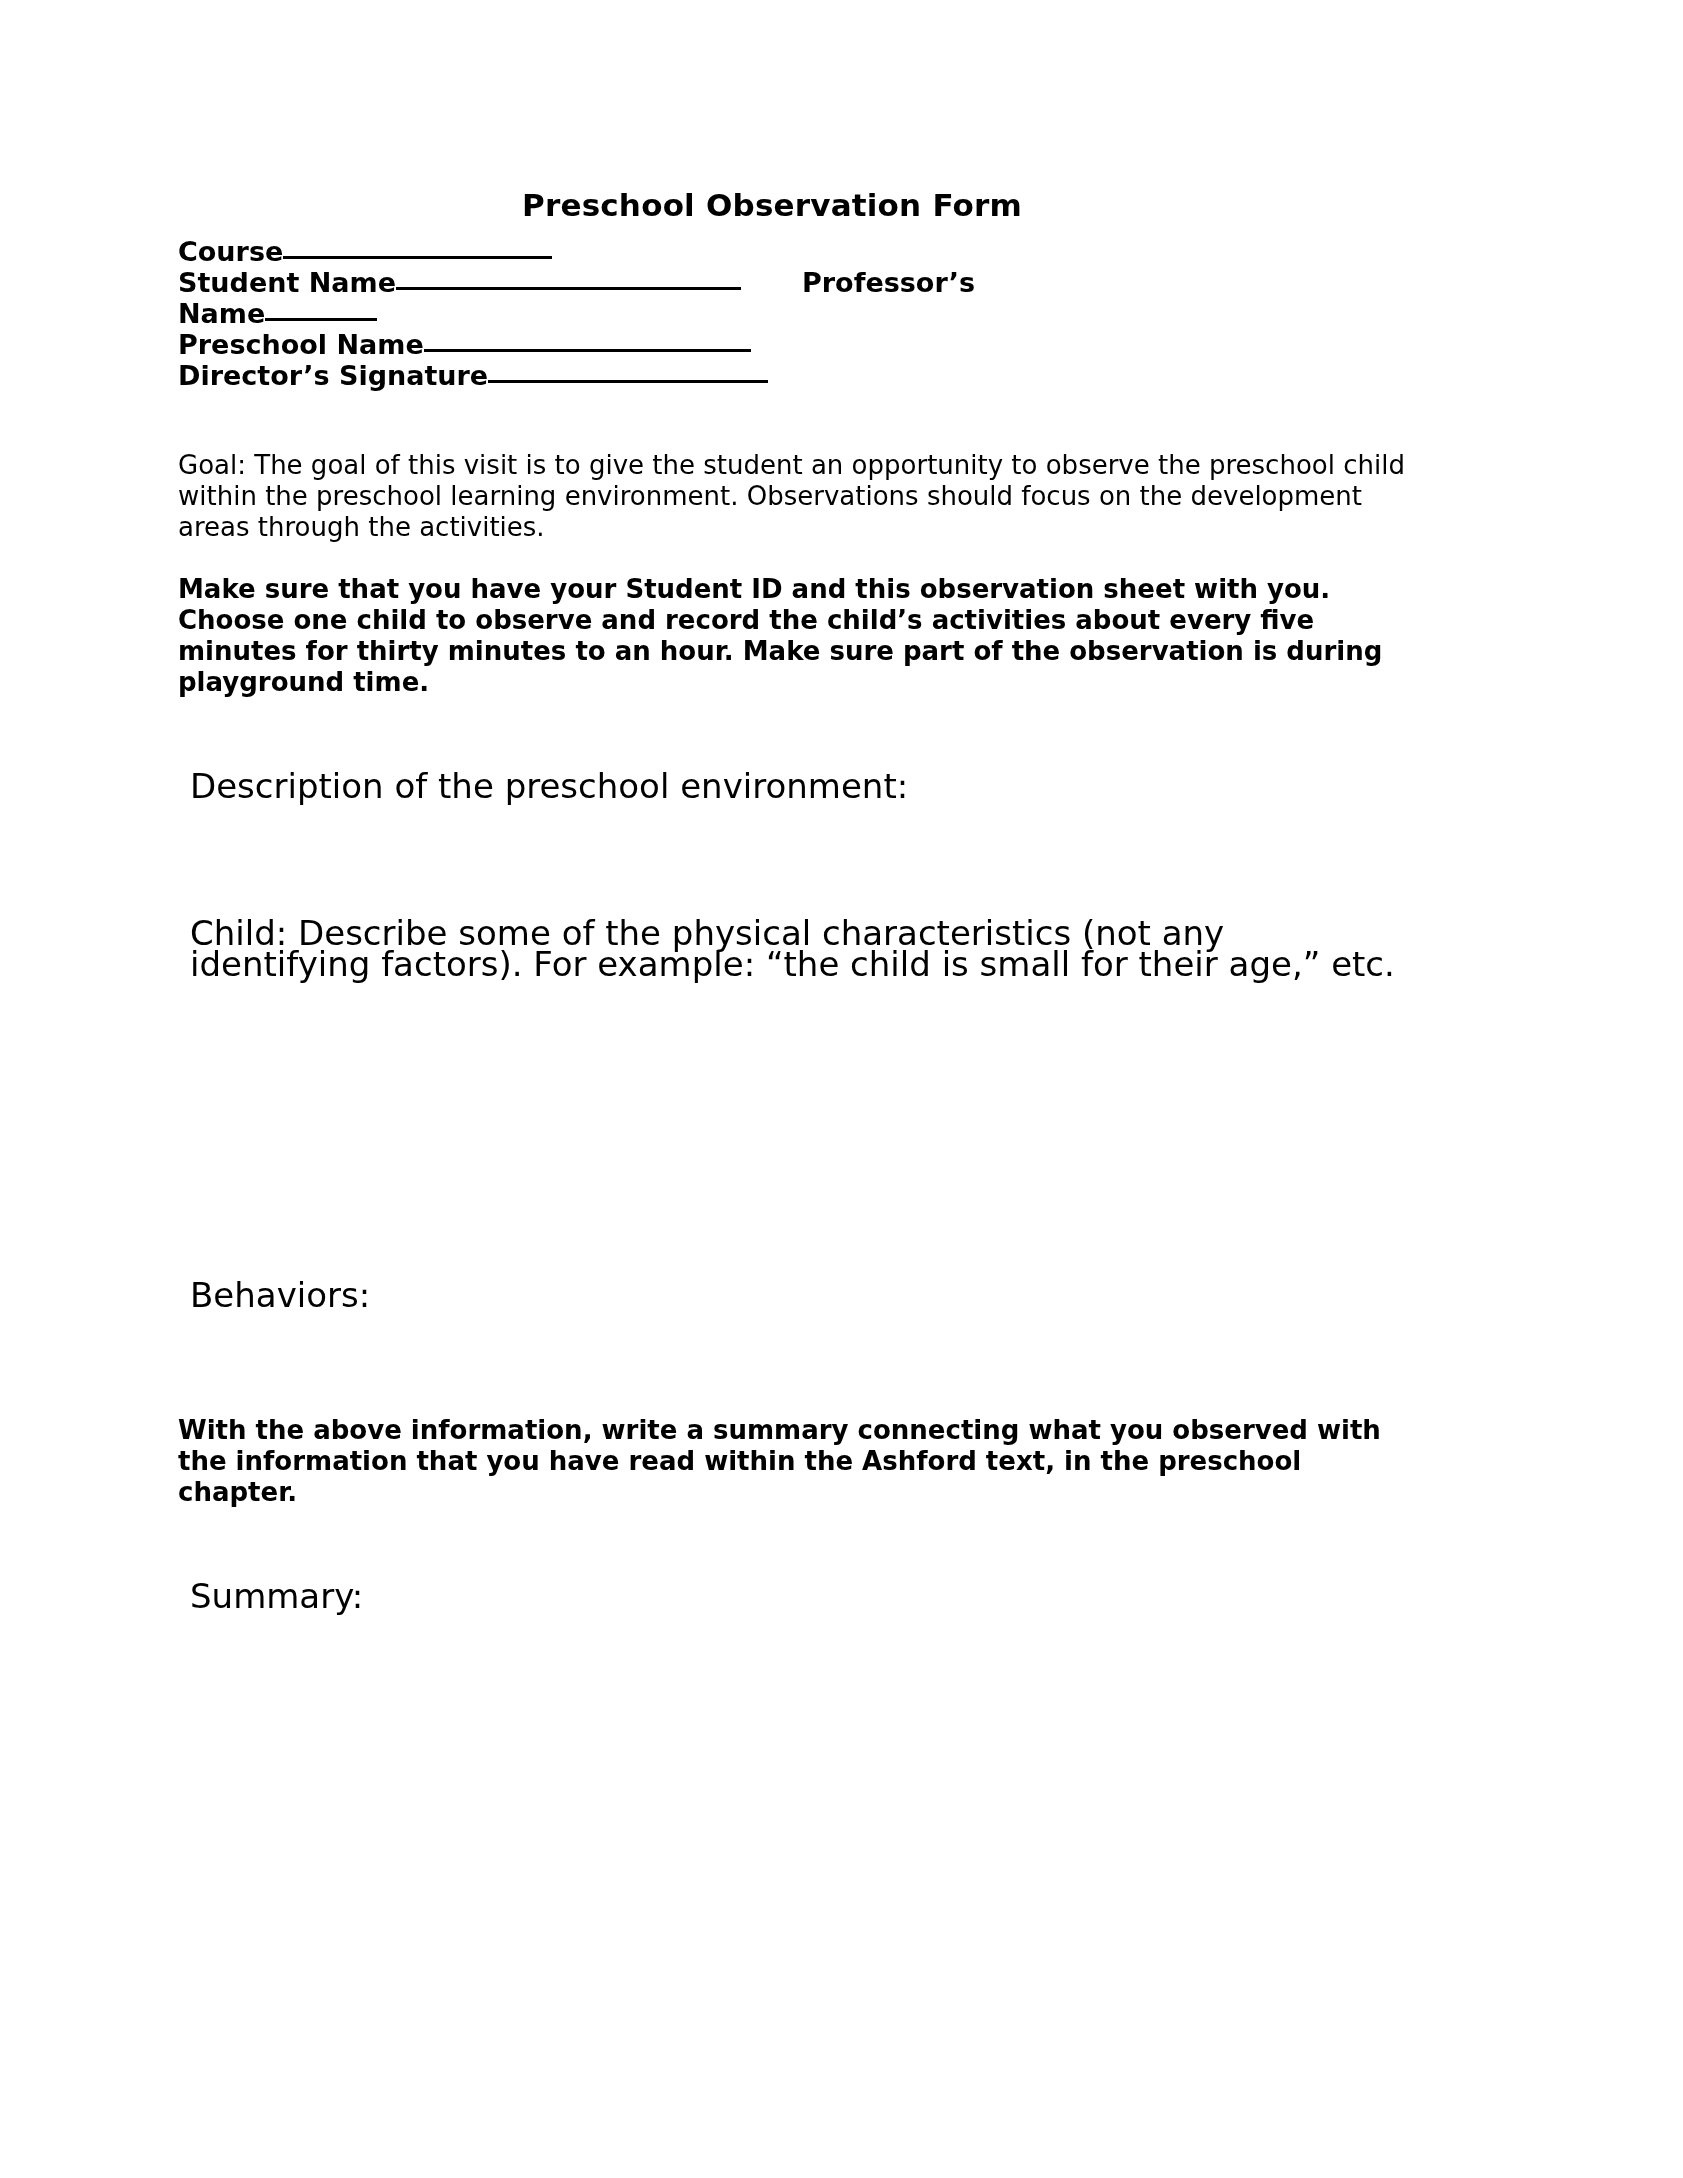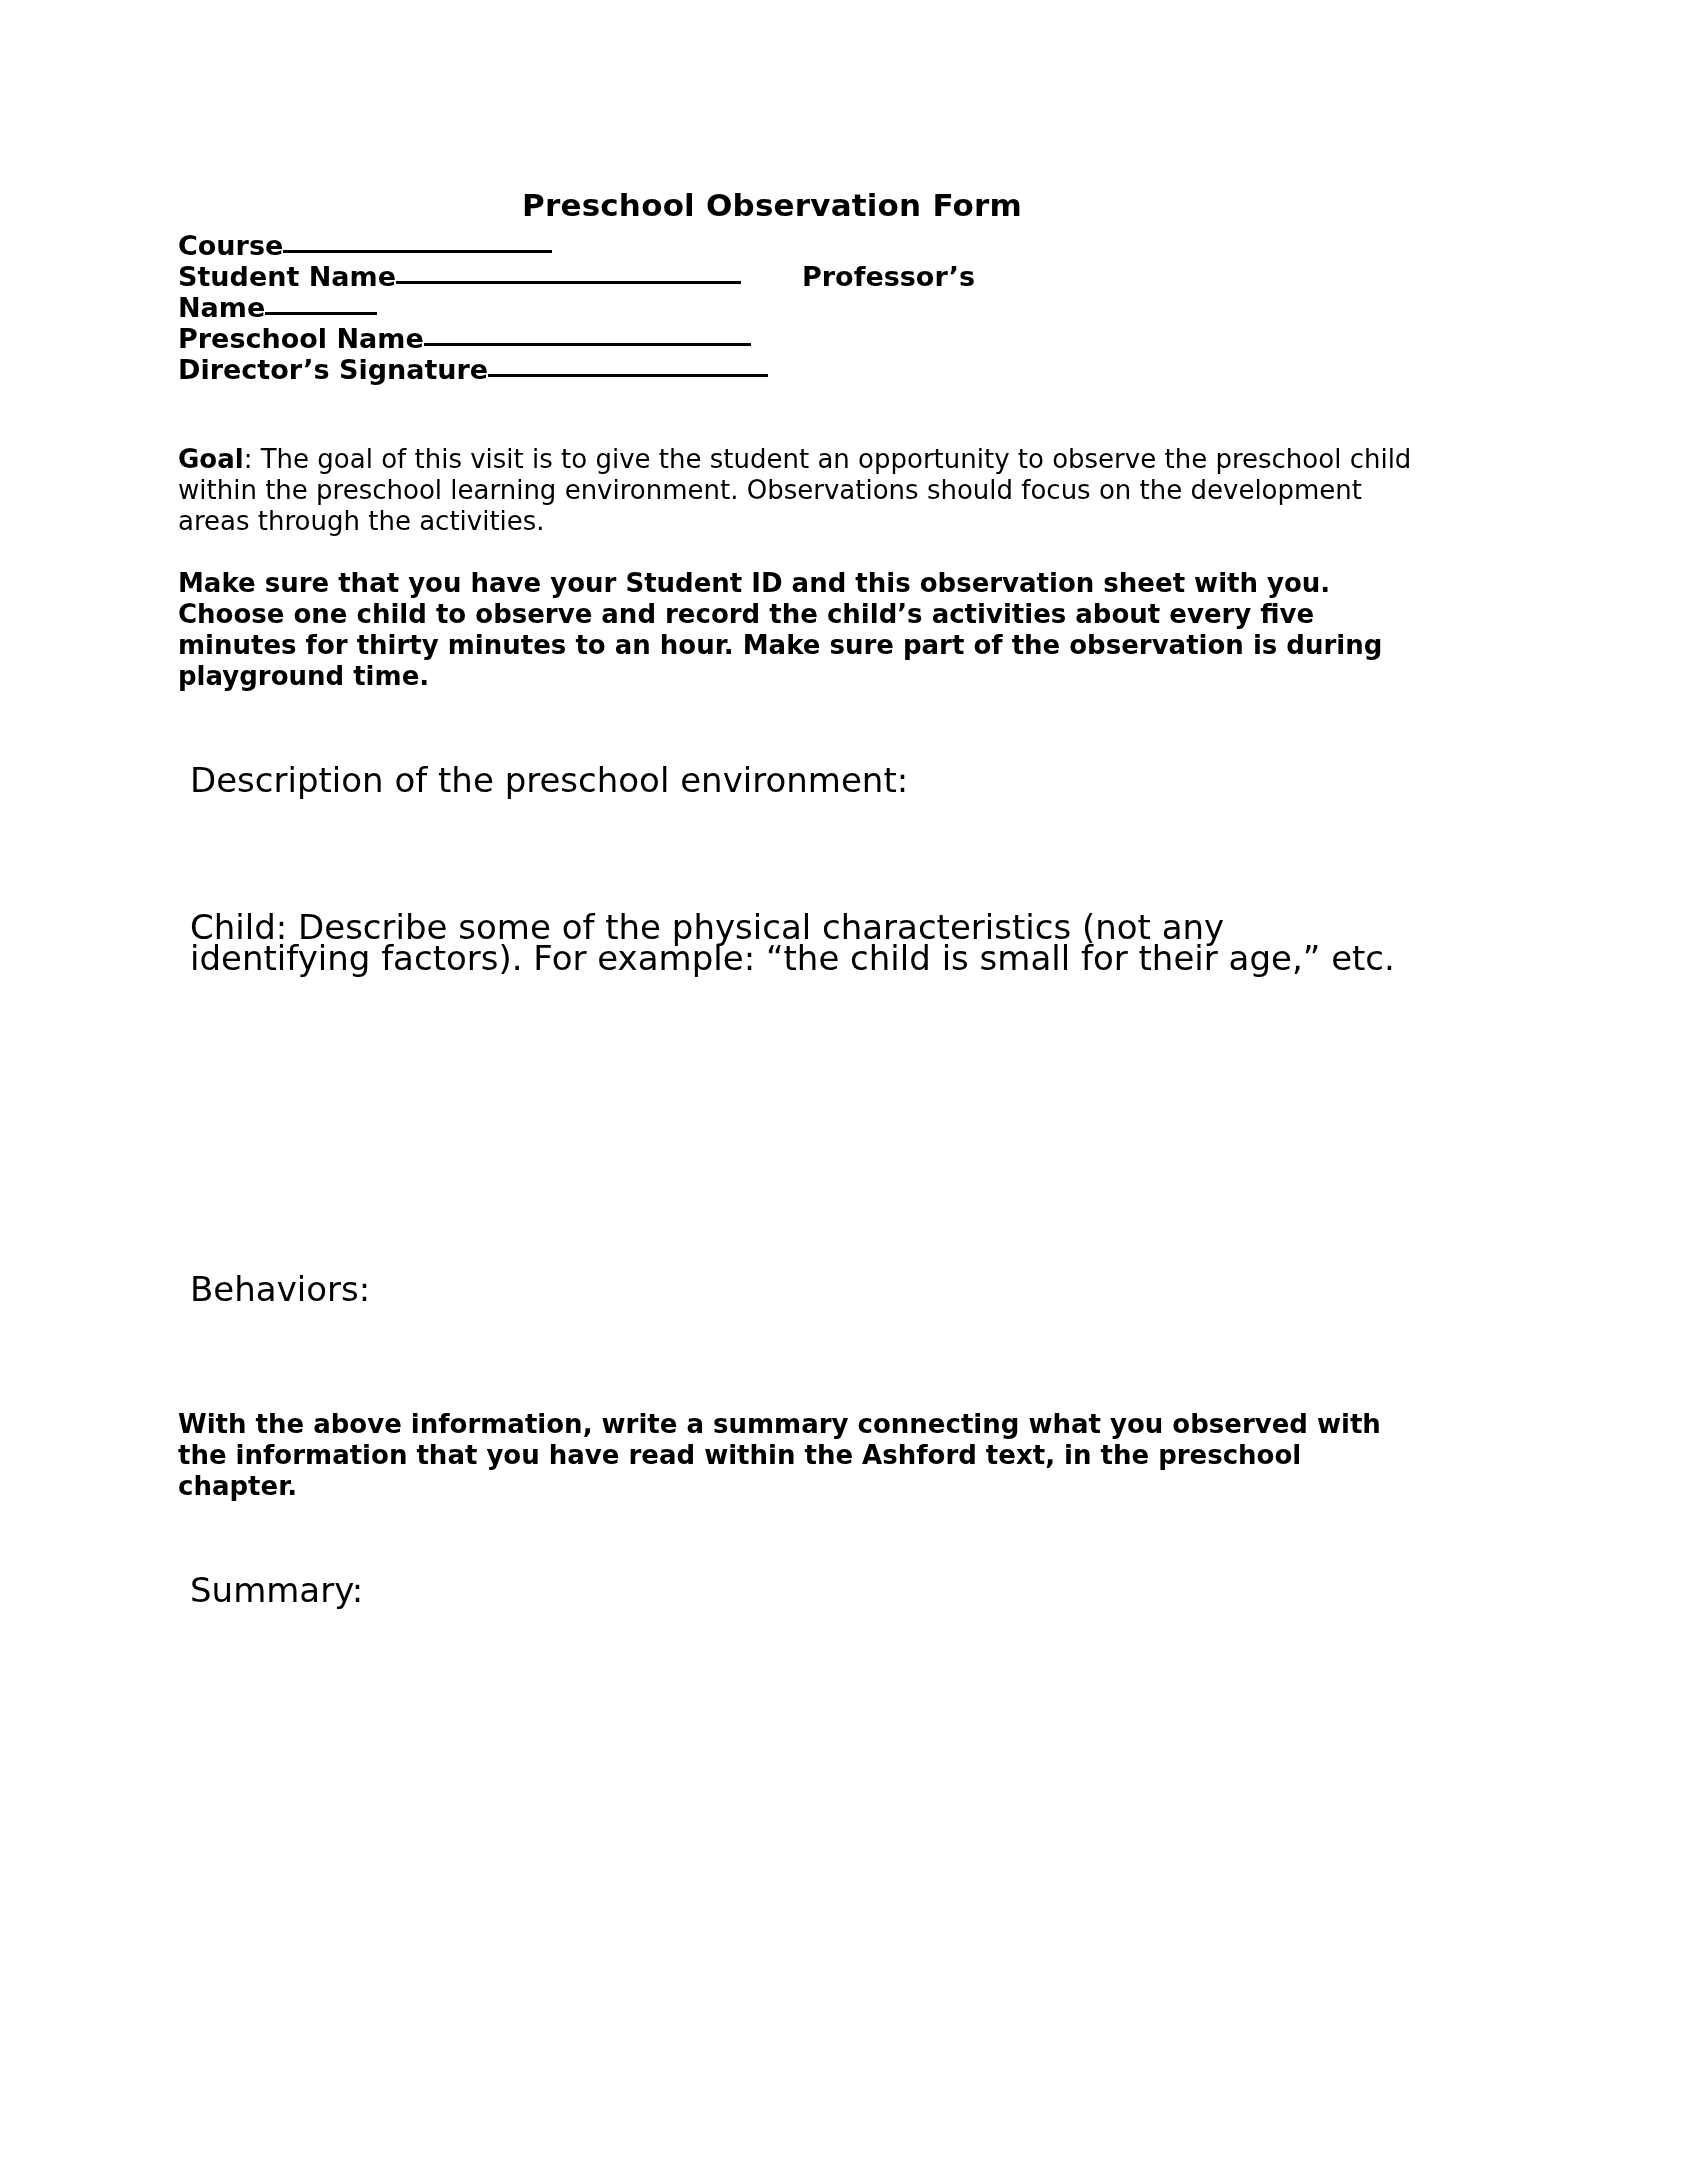--- a/index.html
+++ b/index.html
@@ -33,21 +33,21 @@
     font-weight: bold;
     letter-spacing: 0.2px;
     margin: 0;
     padding-top: 190px;
     line-height: 1.0;
     width: 1188px;
   }
 
   
   .header-block {
-    margin-top: 9px;
+    margin-top: 15px;
     font-size: 27px;
     font-weight: bold;
     line-height: 31px;
   }
   .hrow {
     white-space: nowrap;
     position: relative;
   }
   .lbl { font-weight: bold; }
   .rule {
@@ -71,21 +71,21 @@
   .body-block {
     margin-top: 59px;
     font-size: 26px;
     line-height: 31px;
   }
   p.para {
     margin: 0;
     font-weight: normal;
   }
   p.para.bold { font-weight: bold; }
-  .inline-bold { font-weight: bold; }
+  .inline-bold { font-weight: normal; }
 
   .spacer-sm { height: 31px; }
   .spacer-md { height: 61px; }
   .spacer-lg { height: 92px; }
   .spacer-xl { height: 123px; }
 
   h2.section {
     margin: 12px;
     font-size: 34px;
     font-weight: normal;

